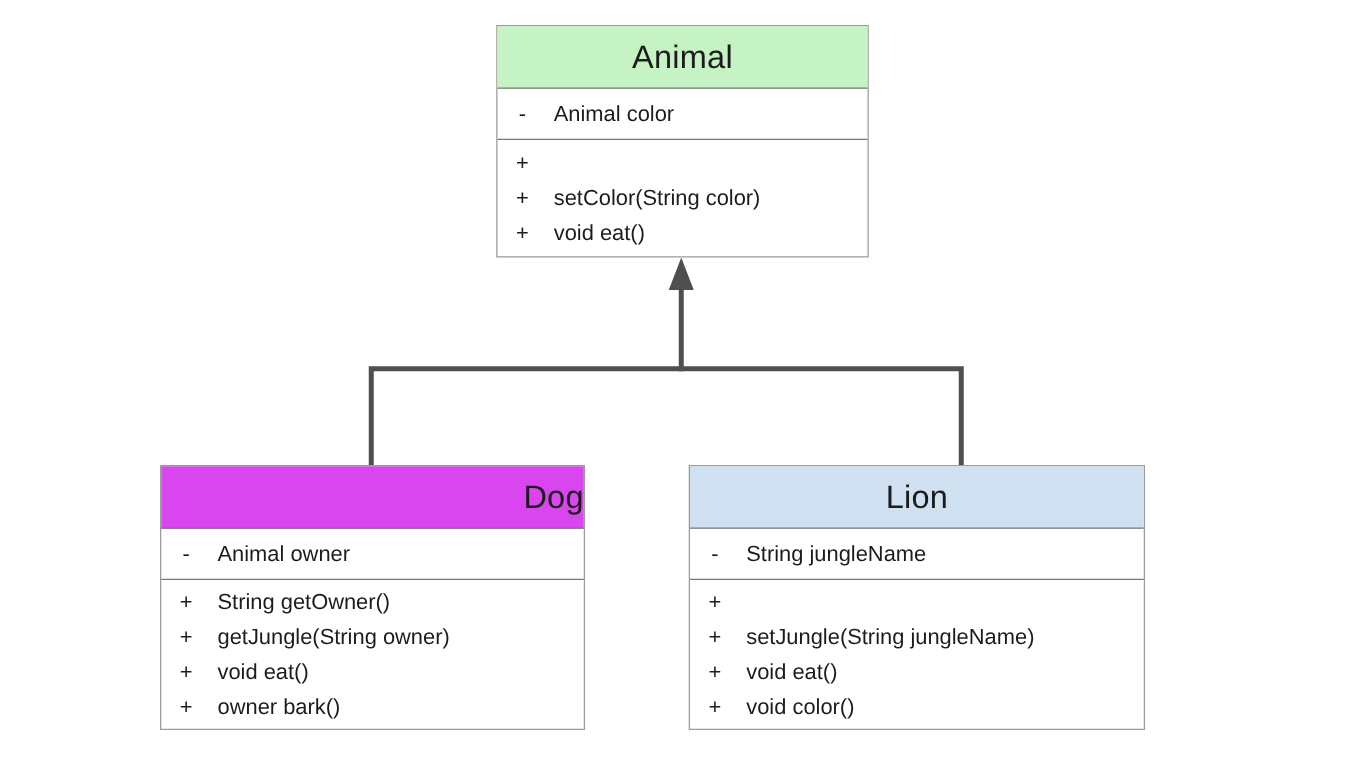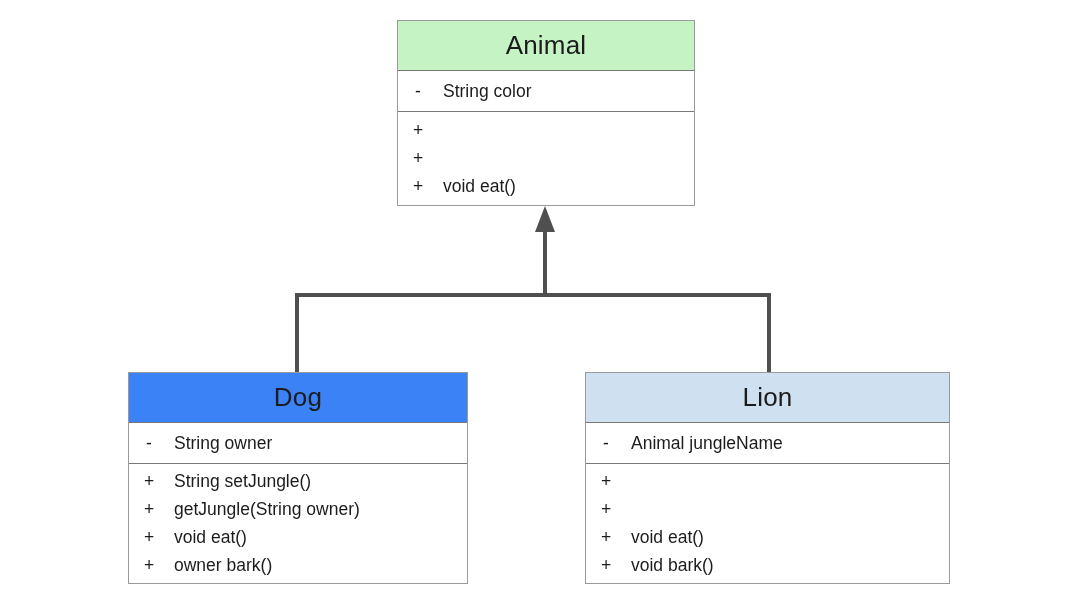--- a/index.html
+++ b/index.html
@@ -11,21 +11,21 @@
   .connectors{position:absolute;left:0;top:0;width:1080px;height:608px;}
   .conn-line{stroke:#4f4f4f;stroke-width:4;fill:none;}
   .conn-head{fill:#4f4f4f;stroke:none;}
 
   .uml-class{
     position:absolute;background:#ffffff;border:1px solid #9a9a9a;
     box-sizing:border-box;display:flex;flex-direction:column;
   }
   .uml-class.animal{left:397px;top:20px;width:298px;height:186px;}
   .uml-class.dog{left:128px;top:372px;width:340px;height:212px;}
-  .uml-class.lion{left:585px;top:372px;width:365px;height:212px;justify-content:flex-end;}
+  .uml-class.lion{left:551px;top:372px;width:365px;height:212px;justify-content:flex-end;}
 
   .uml-header{
     flex:none;height:50px;display:flex;align-items:center;justify-content:center;
     border-bottom:1px solid #787878;box-sizing:border-box;
   }
   .uml-title{font-size:26px;letter-spacing:.2px;}
   .uml-attrs{
     flex:none;height:41px;display:flex;flex-direction:column;justify-content:center;
     border-bottom:1px solid #787878;box-sizing:border-box;
   }
@@ -44,51 +44,52 @@
   <polygon class="conn-head" points="545,206 535,232 555,232"></polygon>
 </svg>
 
 <div class="uml-class animal">
   <div class="uml-header" style="background-color: rgb(197, 243, 196);">
     <span class="uml-title">Animal</span>
   </div>
   <div class="uml-attrs">
     <div class="member">
       <span class="sign">-</span>
-      <span class="mlabel">String color</span>
+      <span class="mlabel">Animal color</span>
     </div>
   </div>
   <div class="uml-methods">
     <div class="member">
       <span class="sign">+</span>
     </div>
     <div class="member">
       <span class="sign">+</span>
+      <span class="mlabel">setColor(String color)</span>
     </div>
     <div class="member">
       <span class="sign">+</span>
       <span class="mlabel">void eat()</span>
     </div>
   </div>
 </div>
 
 <div class="uml-class dog">
-  <div class="uml-header" style="background-color: #3b82f6;">
+  <div class="uml-header" style="background-color: #d946ef; justify-content: flex-end;">
     <span class="uml-title">Dog</span>
   </div>
   <div class="uml-attrs">
     <div class="member">
       <span class="sign">-</span>
-      <span class="mlabel">String owner</span>
+      <span class="mlabel">Animal owner</span>
     </div>
   </div>
   <div class="uml-methods">
     <div class="member">
       <span class="sign">+</span>
-      <span class="mlabel">String setJungle()</span>
+      <span class="mlabel">String getOwner()</span>
     </div>
     <div class="member">
       <span class="sign">+</span>
       <span class="mlabel">getJungle(String owner)</span>
     </div>
     <div class="member">
       <span class="sign">+</span>
       <span class="mlabel">void eat()</span>
     </div>
     <div class="member">
@@ -98,32 +99,33 @@
   </div>
 </div>
 
 <div class="uml-class lion">
   <div class="uml-header" style="background-color: rgb(207, 225, 241);">
     <span class="uml-title">Lion</span>
   </div>
   <div class="uml-attrs">
     <div class="member">
       <span class="sign">-</span>
-      <span class="mlabel">Animal jungleName</span>
+      <span class="mlabel">String jungleName</span>
     </div>
   </div>
   <div class="uml-methods">
     <div class="member">
       <span class="sign">+</span>
     </div>
     <div class="member">
       <span class="sign">+</span>
+      <span class="mlabel">setJungle(String jungleName)</span>
     </div>
     <div class="member">
       <span class="sign">+</span>
       <span class="mlabel">void eat()</span>
     </div>
     <div class="member">
       <span class="sign">+</span>
-      <span class="mlabel">void bark()</span>
+      <span class="mlabel">void color()</span>
     </div>
   </div>
 </div>
 
 </body></html>

